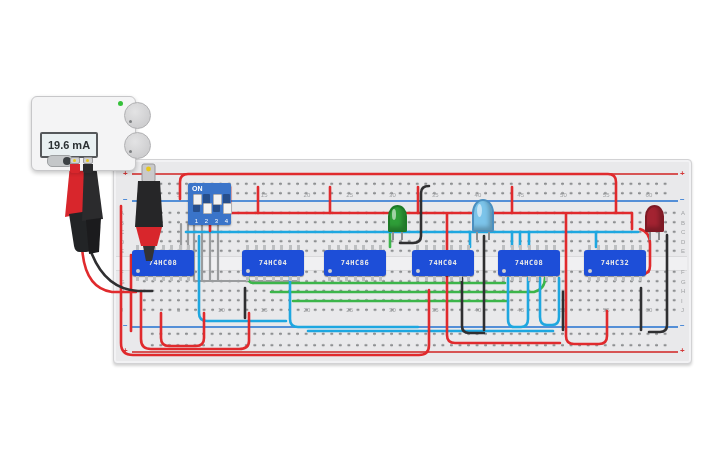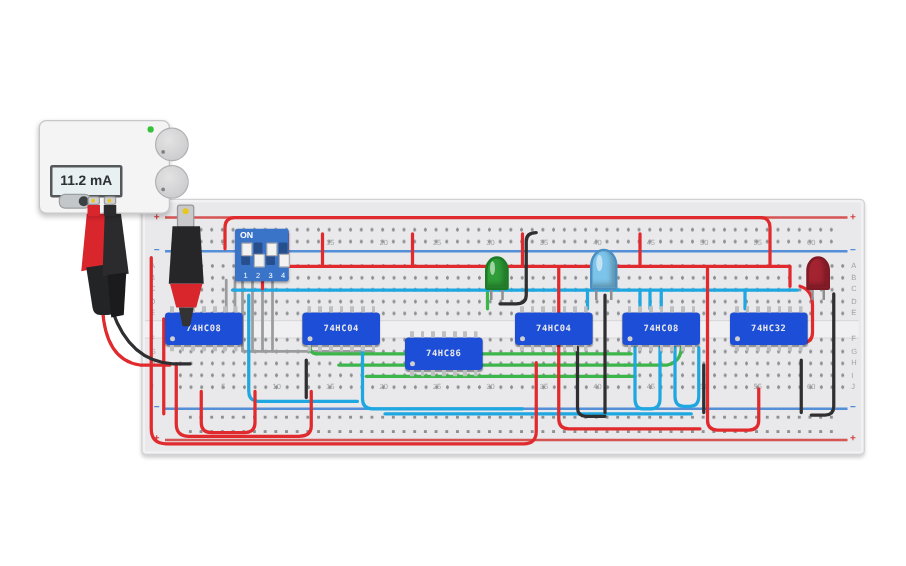--- a/index.html
+++ b/index.html
@@ -201,21 +201,21 @@
         <div class="pins pb"></div>
         <div class="dot"></div>
         <div class="lbl">74HC08</div>
       </div>
       <div class="ic" style="left: 242px;">
         <div class="pins pt"></div>
         <div class="pins pb"></div>
         <div class="dot"></div>
         <div class="lbl">74HC04</div>
       </div>
-      <div class="ic" style="left: 324px; margin-top: 20px;">
+      <div class="ic" style="left: 324px;">
         <div class="pins pt"></div>
         <div class="pins pb"></div>
         <div class="dot"></div>
         <div class="lbl">74HC86</div>
       </div>
       <div class="ic" style="left: 412px;">
         <div class="pins pt"></div>
         <div class="pins pb"></div>
         <div class="dot"></div>
         <div class="lbl">74HC04</div>
@@ -282,21 +282,21 @@
     <g>
       <rect x="142" y="164" width="13" height="18" rx="2" fill="#c9c9cb" stroke="#98989a"></rect>
       <circle cx="148.5" cy="169" r="2.4" fill="#e8c71c"></circle>
       <path d="M138 181 L160 181 L163 227 L135 227 Z" fill="#262628"></path>
       <path d="M136 227 L162 227 L157 246 L141 246 Z" fill="#d8262c"></path>
       <path d="M143 246 L155 246 L152 261 L146 261 Z" fill="#333335"></path>
     </g>
   </svg>
 
   <div id="psu">
-    <div class="disp" style="top:35px;">11.2 mA</div>
+    <div class="disp" style="top:35px;">19.6 mA</div>
     <div class="knob" style="top:5px;">
         <div class="mark"></div>
       </div>
     <div class="knob" style="top:35px;">
         <div class="mark"></div>
       </div>
     <div id="pwr-led" style="background: rgb(53, 193, 58);"></div>
     <div id="toggle">
         <div class="tk"></div>
       </div>

